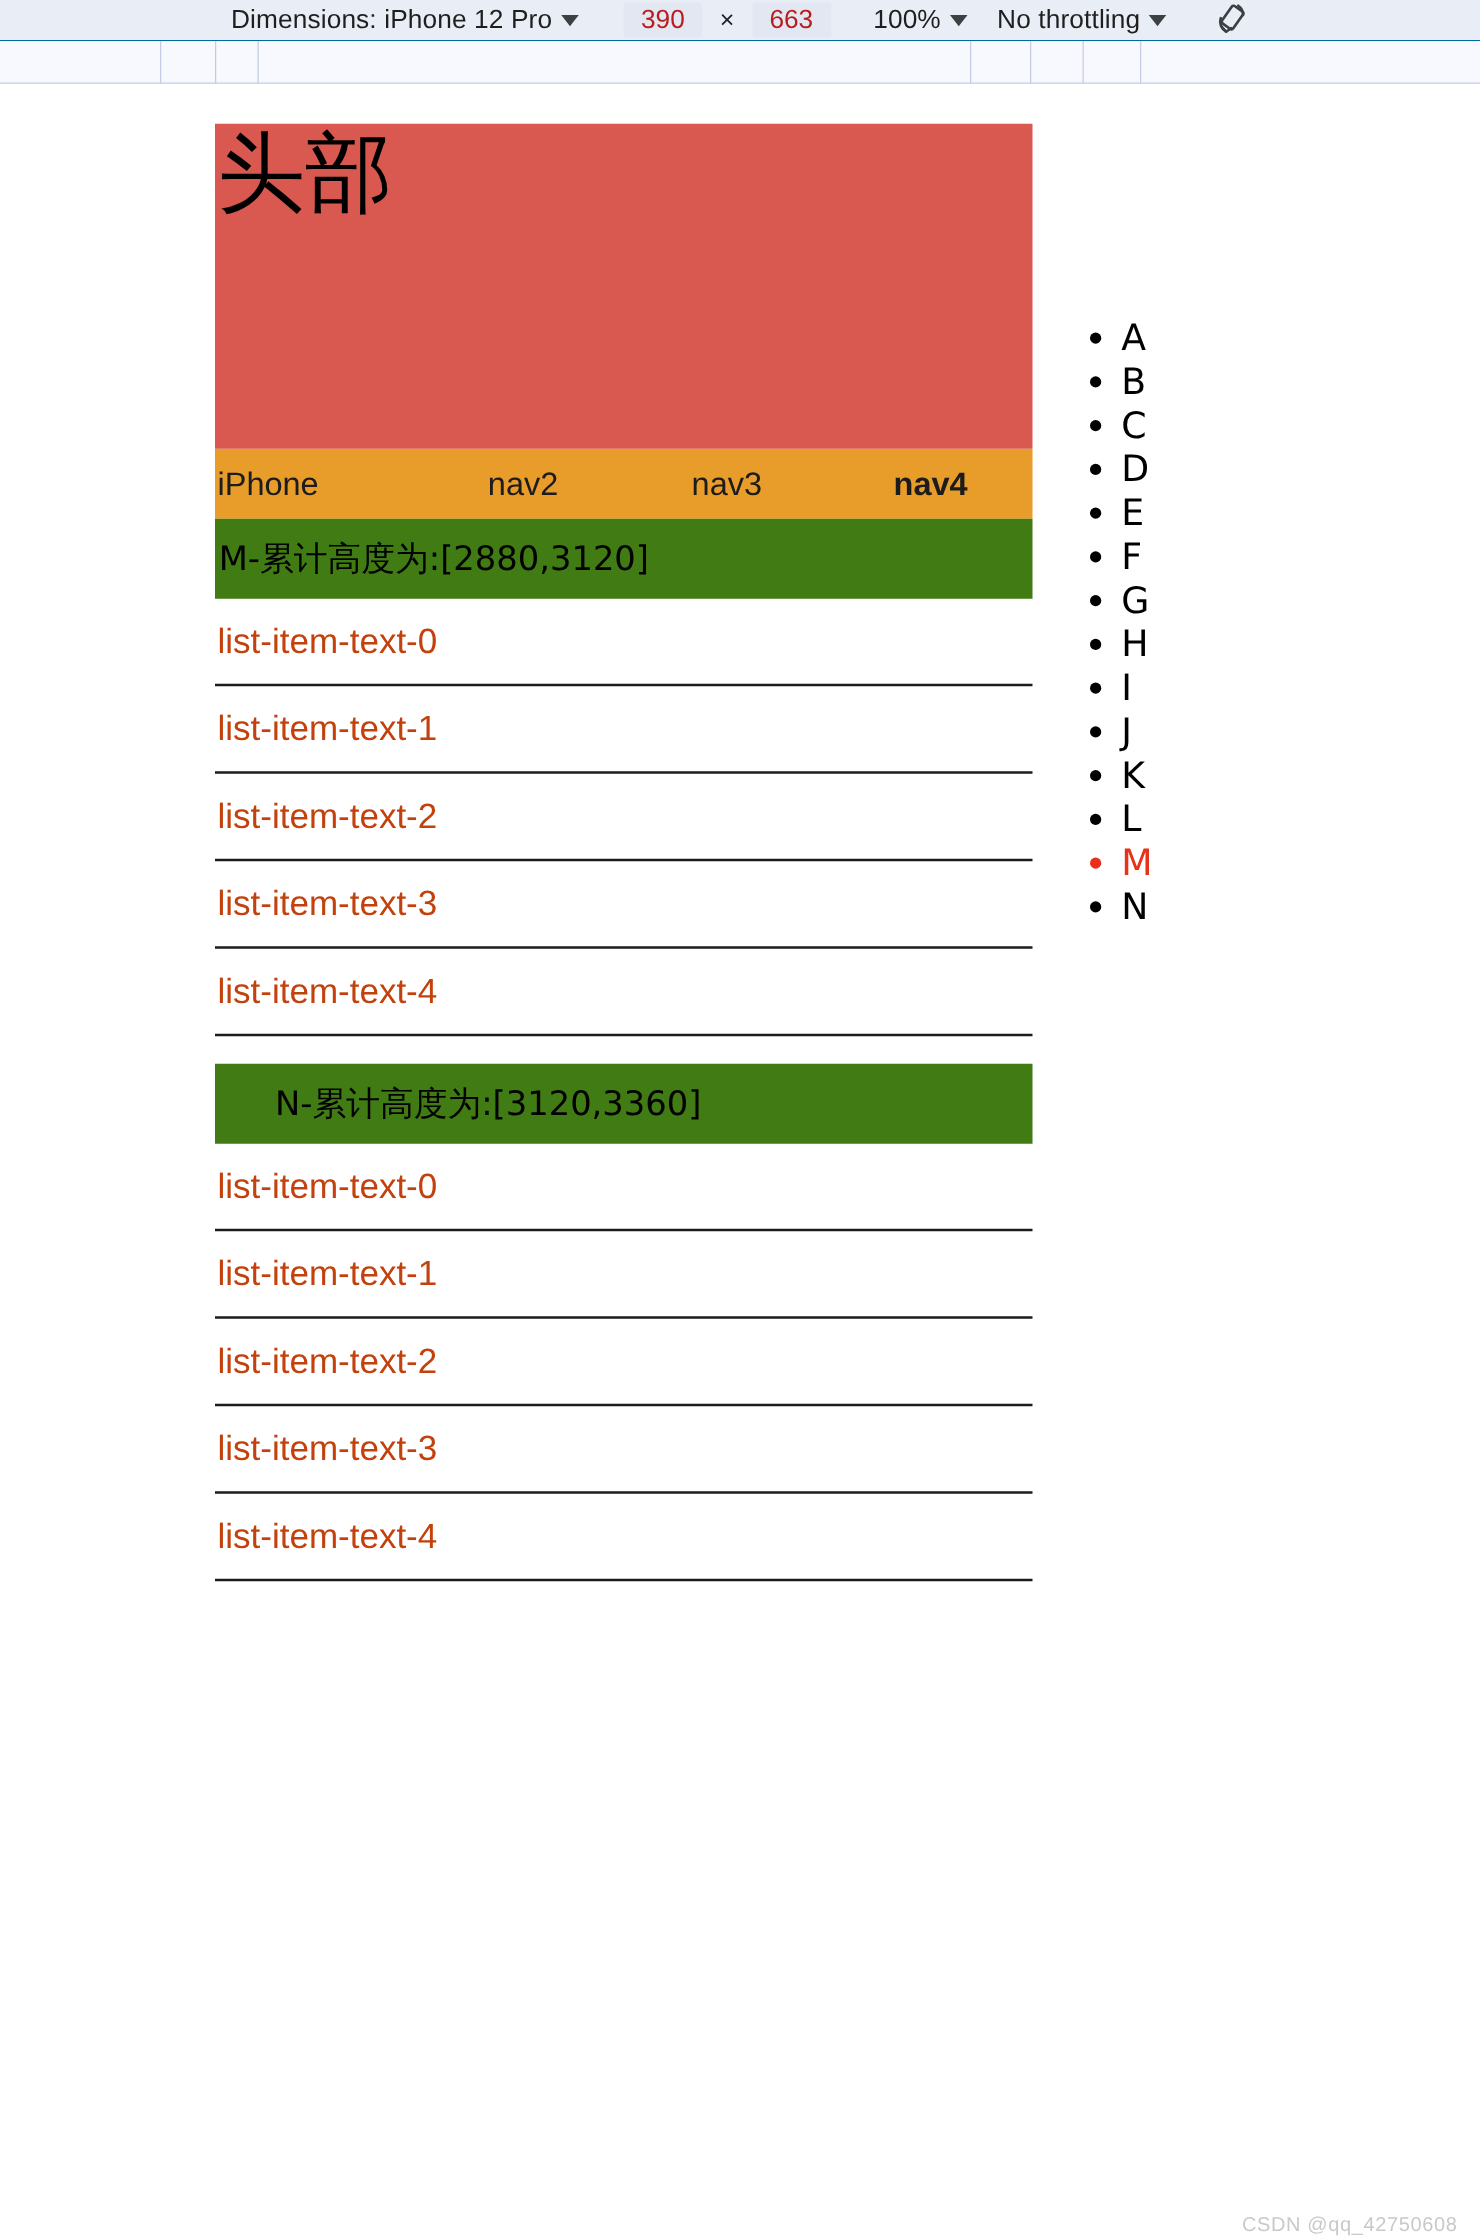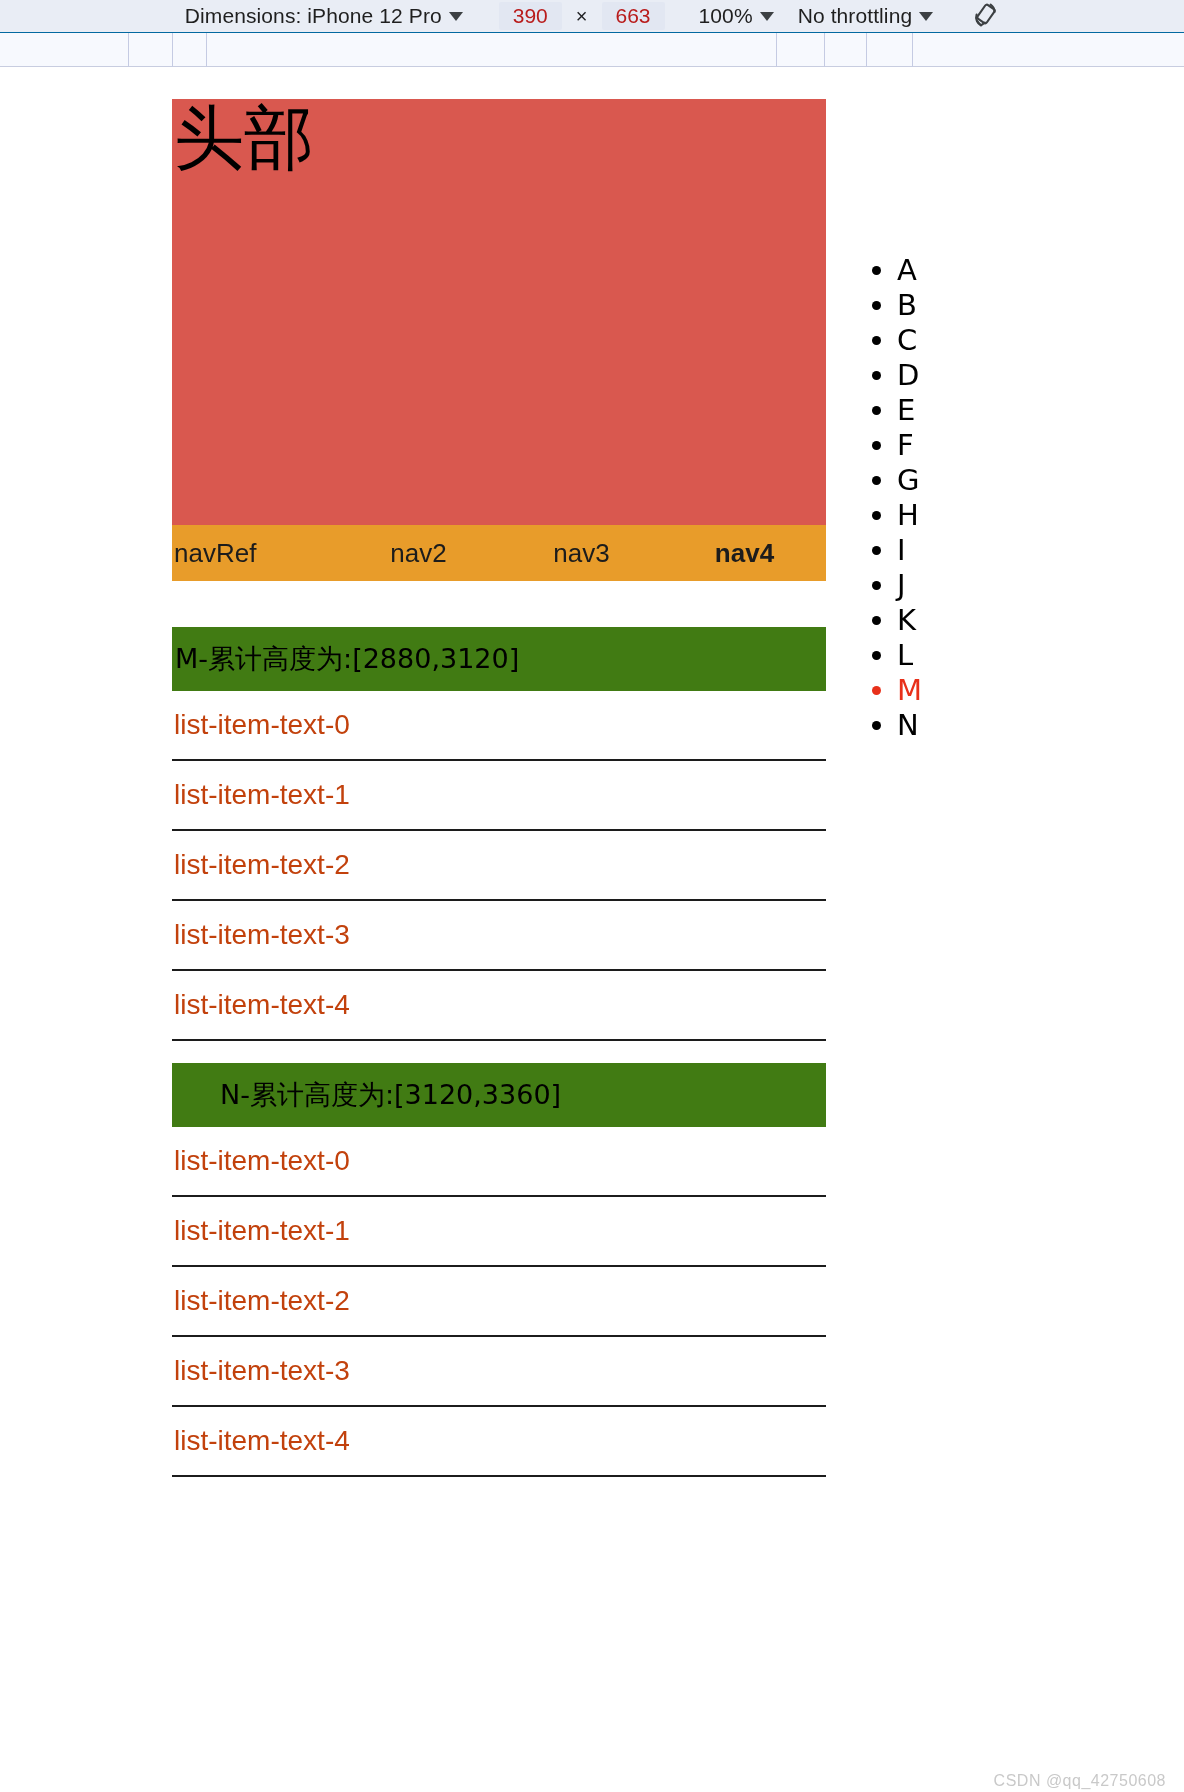--- a/index.html
+++ b/index.html
@@ -92,21 +92,21 @@
 
   .page {
     position: absolute;
     left: 172px;
     top: 31px;
     width: 654px;
   }
 
   
   .header-block {
-    height: 426px;
+    height: 260px;
     background: #d9584f;
     position: relative;
   }
   .header-title {
     position: absolute;
     left: 2px;
     top: 4px;
     font-size: 70px;
     line-height: 1;
     color: #000000;
@@ -133,21 +133,20 @@
   
   .group-header {
     height: 64px;
     background: #417b13;
     display: flex;
     align-items: center;
     padding-left: 3px;
     font-size: 27px;
     color: #000000;
     font-family: "DejaVu Sans", sans-serif;
-    margin-top: 46px;
   }
   .group-header.spaced { margin-top: 22px; padding-left: 48px; }
 
   
   .list-row {
     height: 70px;
     display: flex;
     align-items: center;
     padding-left: 2px;
     font-size: 28px;
@@ -242,21 +241,21 @@
 
 <div class="viewport">
 
   <div class="page">
 
     <div class="header-block">
       <div class="header-title">头部</div>
     </div>
 
     <div class="navbar">
-      <div class="nav-item">navRef</div>
+      <div class="nav-item">iPhone</div>
       <div class="nav-item">nav2</div>
       <div class="nav-item">nav3</div>
       <div class="nav-item">nav4</div>
     </div>
 
     <div class="group-header">M-累计高度为:[2880,3120]</div>
     <div class="list-row">list-item-text-0</div>
     <div class="list-row">list-item-text-1</div>
     <div class="list-row">list-item-text-2</div>
     <div class="list-row">list-item-text-3</div>

